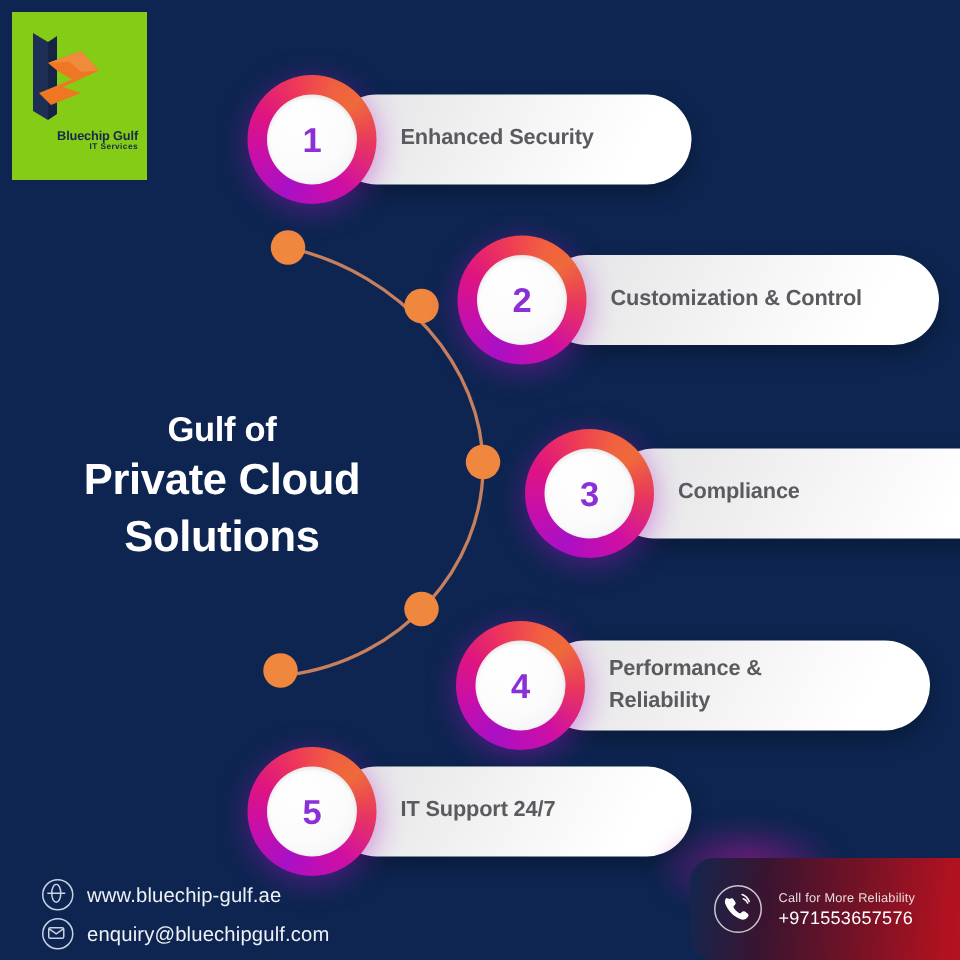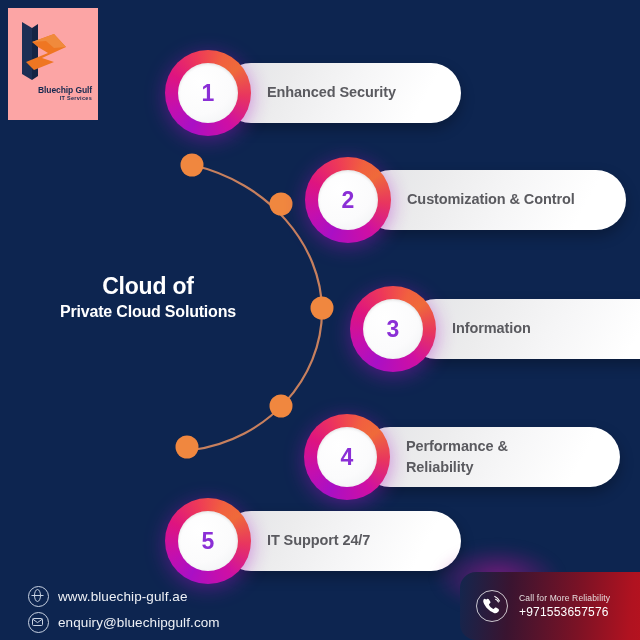--- a/index.html
+++ b/index.html
@@ -8,21 +8,21 @@
     background:#0d2550;
     font-family:"Liberation Sans", sans-serif;
     overflow:hidden;
     position:relative;
   }
   #stage{position:absolute;inset:0;width:640px;height:640px;}
 
   
   .logo-card{
     position:absolute;left:8px;top:8px;width:90px;height:112px;
-    background:#fca5a5;
+    background:#84cc16;
   }
   .logo-mark{position:absolute;left:10px;top:12px;width:56px;height:62px;}
   .logo-text{
     position:absolute;left:8px;top:78px;width:76px;text-align:right;
     line-height:1.05;
   }
   .logo-name{
     font-size:8.5px;font-weight:bold;color:#15294f;letter-spacing:-0.1px;
     white-space:nowrap;
   }
@@ -31,21 +31,21 @@
     margin-top:1px;
   }
 
   
   .heading{
     position:absolute;left:0px;top:272px;width:296px;
     text-align:center;color:#ffffff;
     font-weight:bold;line-height:1.3;
   }
   .heading .l1{font-size:23px;display:block;letter-spacing:-.2px;}
-  .heading .l2{font-size:16px;display:block;letter-spacing:-.2px;}
+  .heading .l2{font-size:29px;display:block;letter-spacing:-.2px;}
 
   
   .arc{position:absolute;left:0;top:0;width:640px;height:640px;pointer-events:none;}
 
   
   .row{position:absolute;height:86px;}
   .pill{
     position:absolute;left:56px;top:13px;height:60px;
     border-radius:32px;
     background:linear-gradient(118deg,#e2e3e6 0%,#ececed 28%,#f6f6f7 55%,#ffffff 82%,#ffffff 100%);
@@ -145,21 +145,21 @@
       <path d="M14 22 L36 14 L48 27 L24 38 L36 42 L16 50 L8 42 L30 33 L20 27 Z" fill="#ef7622"></path>
       <path d="M14 22 L36 14 L48 27 L36 28 L28 21 Z" fill="#f08a3c"></path>
     </svg>
     <div class="logo-text">
       <div class="logo-name">Bluechip Gulf</div>
       <div class="logo-sub">IT Services</div>
     </div>
   </div>
 
   <div class="heading">
-    <span class="l1">Cloud of</span>
+    <span class="l1">Gulf of</span>
     <span class="l2">Private Cloud Solutions</span>
   </div>
 
   <div class="row" style="left:165px;top:50px;width:300px;">
     <div class="pill" style="width:240px;">
       <span class="pill-label">Enhanced Security</span>
     </div>
     <div class="ring"></div>
     <div class="ring-num">1</div>
   </div>
@@ -167,21 +167,21 @@
   <div class="row" style="left:305px;top:157px;width:325px;">
     <div class="pill" style="width:265px;">
       <span class="pill-label">Customization &amp; Control</span>
     </div>
     <div class="ring"></div>
     <div class="ring-num">2</div>
   </div>
 
   <div class="row" style="left:350px;top:286px;width:290px;">
     <div class="pill" style="width:275px;">
-      <span class="pill-label">Information</span>
+      <span class="pill-label">Compliance</span>
     </div>
     <div class="ring"></div>
     <div class="ring-num">3</div>
   </div>
 
   <div class="row" style="left:304px;top:414px;width:315px;">
     <div class="pill" style="width:260px;">
       <span class="pill-label two-line" style="max-width:150px;">Performance &amp; Reliability</span>
     </div>
     <div class="ring"></div>

